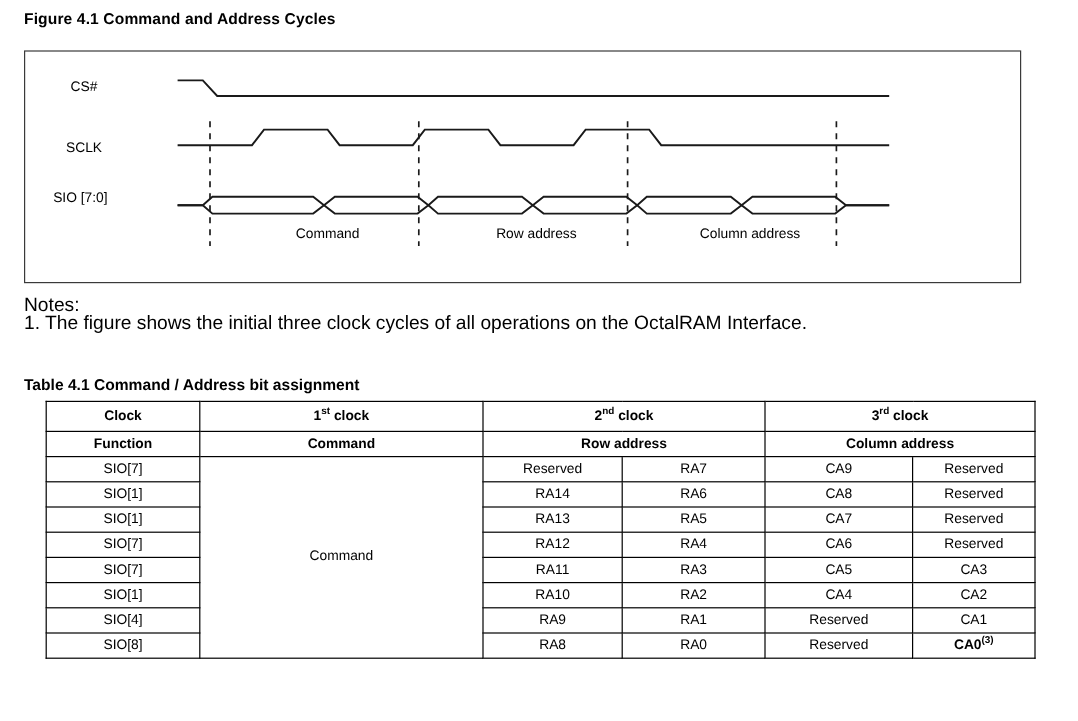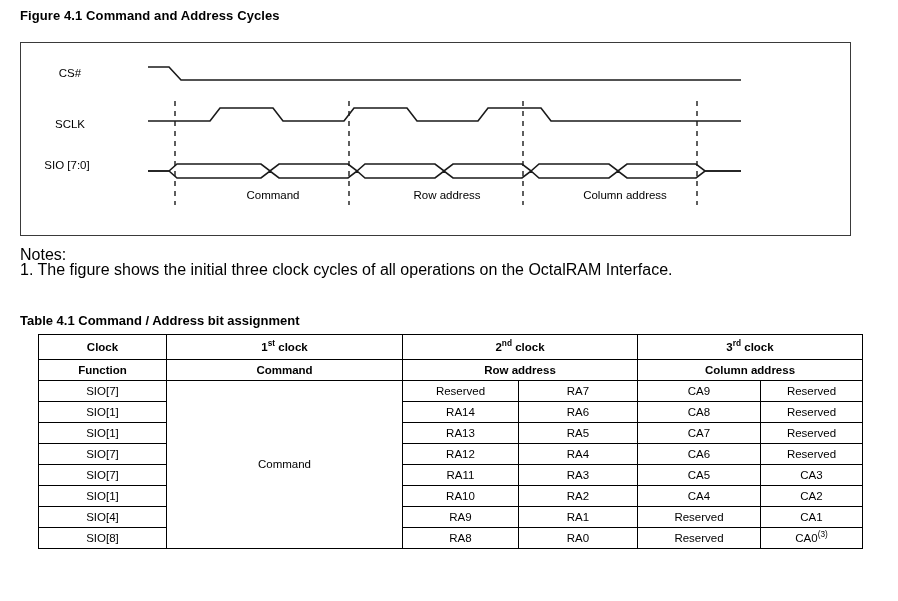--- a/index.html
+++ b/index.html
@@ -90,21 +90,21 @@
     vertical-align: middle;
     padding: 0;
     height: 21px;
     font-weight: normal;
     line-height: 1.05;
   }
   table.bits th { font-weight: bold; }
   .hdr-clock { height: 25px; }
   td.cmd-span { font-weight: normal; }
   sup { font-size: 0.72em; vertical-align: super; line-height: 0; }
-  .b { font-weight: normal; }
+  .b { font-weight: bold; }
   .ordinal sup { font-weight: bold; }
 </style>
 </head>
 <body>
 
 <div id="page">
 
   <div class="fig-title">Figure 4.1 Command and Address Cycles</div>
 
   <div class="diagram-box">

